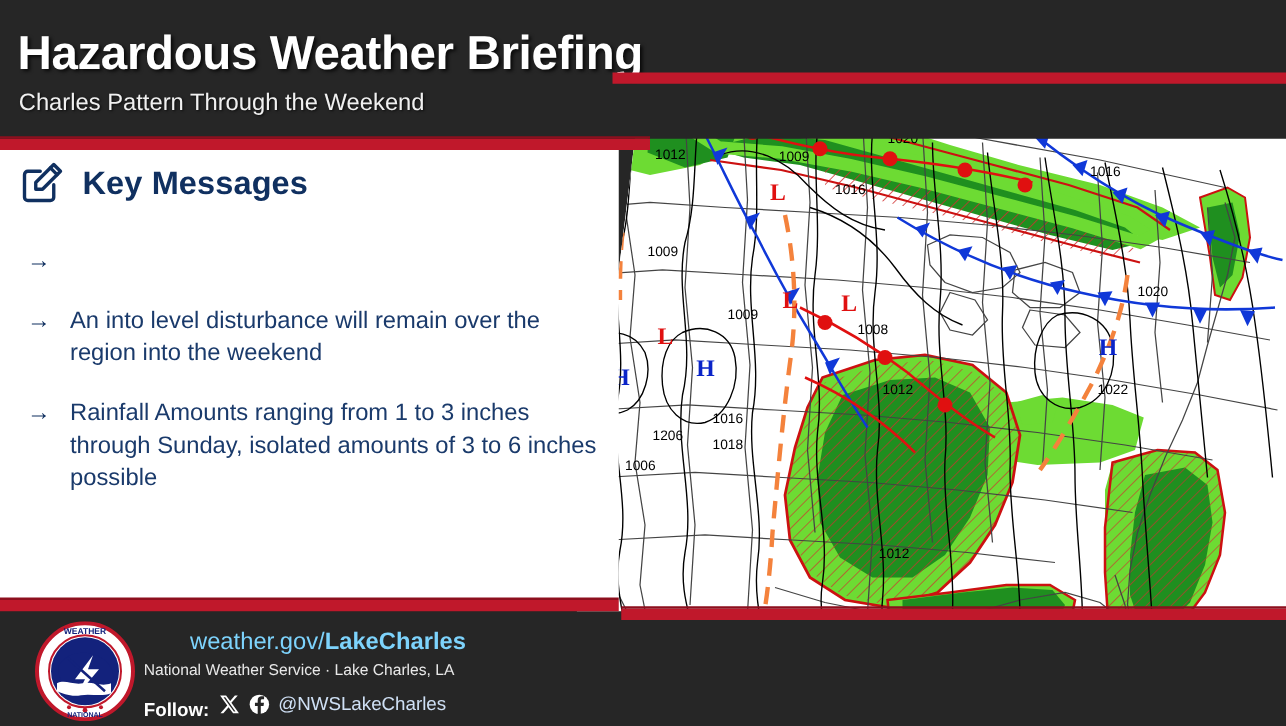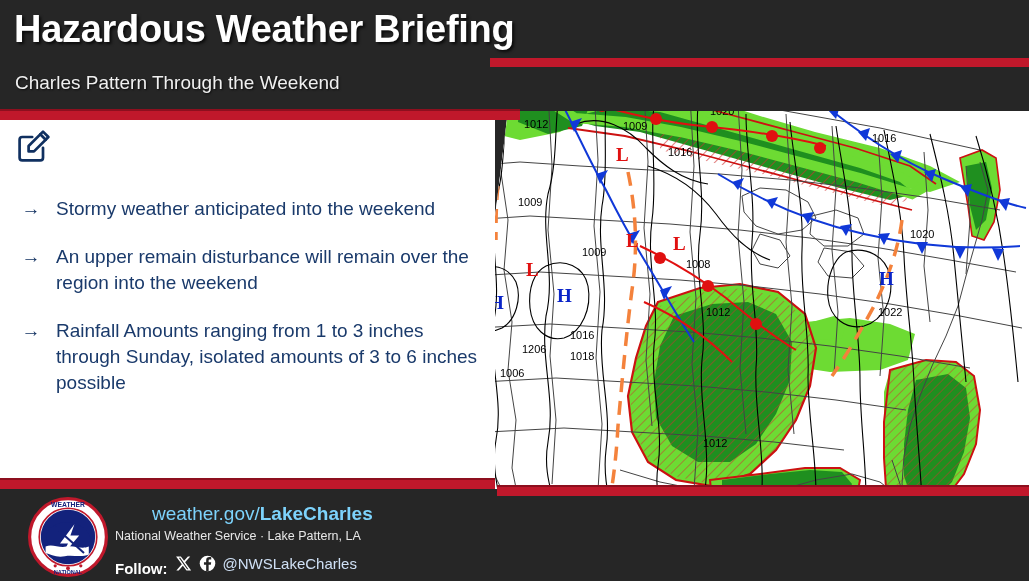--- a/index.html
+++ b/index.html
@@ -12,21 +12,21 @@
     background:#262626;
     overflow:hidden;
   }
 
   
   #header {
     position:absolute; left:0; top:0; width:1029px; height:111px;
     background:#262626; z-index:6;
   }
   #title {
-    position:absolute; left:14px; top:6px;
+    position:absolute; left:14px; top:20px;
     font-size:38px; font-weight:bold; color:#ffffff;
     letter-spacing:-0.3px; line-height:46px;
     text-shadow:2px 2px 3px rgba(0,0,0,.75);
     white-space:nowrap;
   }
   #subtitle {
     position:absolute; left:15px; top:72px;
     font-size:19px; color:#f0f0f0; font-weight:400;
     text-shadow:1px 1px 2px rgba(0,0,0,.7);
     white-space:nowrap;
@@ -378,31 +378,31 @@
 
   
   <div id="km-head">
     <span>
       <svg id="km-icon" viewBox="0 0 40 40" fill="none" stroke="#103060" stroke-width="3" stroke-linecap="round" stroke-linejoin="round">
         <path d="M30 22 V33 A3 3 0 0 1 27 36 H7 A3 3 0 0 1 4 33 V13 A3 3 0 0 1 7 10 H18"></path>
         <path d="M14 26 L14 20 L30 4 L36 10 L20 26 Z"></path>
         <path d="M27 7 L33 13"></path>
       </svg>
     </span>
+    <span id="km-title">Key Messages</span>
   </div>
 
   
   <div id="bullets">
     <div class="bullet">
       <span class="bullet-arrow">→</span>
-      <span class="bullet-text">Stormy weather anticipated into the weekend</span>
     </div>
     <div class="bullet">
       <span class="bullet-arrow">→</span>
-      <span class="bullet-text">An upper remain disturbance will remain over the region into the weekend</span>
+      <span class="bullet-text">An into level disturbance will remain over the region into the weekend</span>
     </div>
     <div class="bullet">
       <span class="bullet-arrow">→</span>
       <span class="bullet-text">Rainfall Amounts ranging from 1 to 3 inches through Sunday, isolated amounts of 3 to 6 inches possible</span>
     </div>
   </div>
 
   <div id="left-rule-bottom"></div>
 
   
@@ -431,21 +431,21 @@
         <circle cx="50" cy="89" r="2.4"></circle>
         <circle cx="66" cy="86" r="2"></circle>
       </g>
       <text x="50" y="13" font-size="8.5" fill="#13227c" font-family="Liberation Sans, sans-serif" font-weight="bold" text-anchor="middle">WEATHER</text>
       <text x="50" y="96" font-size="7" fill="#13227c" font-family="Liberation Sans, sans-serif" font-weight="bold" text-anchor="middle">NATIONAL</text>
     </svg>
   </span>
 
   <div id="brand">
     <div id="brand-url"><span>weather.gov/</span><b>LakeCharles</b></div>
-    <div id="brand-sub">National Weather Service · Lake Pattern, LA</div>
+    <div id="brand-sub">National Weather Service · Lake Charles, LA</div>
     <div id="follow-row">
       <span id="follow-label">Follow:</span>
       <span>
         <svg class="sm-icon" width="17" height="17" viewBox="0 0 24 24" fill="#ffffff">
           <path d="M18.2 2H21.5L14.3 10.2L22.8 22H16.2L11.1 15.3L5.2 22H1.9L9.6 13.2L1.5 2H8.3L12.9 8.2L18.2 2ZM17.1 20H18.9L7.3 3.9H5.4L17.1 20Z"></path>
         </svg>
       </span>
       <span>
         <svg class="sm-icon" width="17" height="17" viewBox="0 0 24 24">
           <circle cx="12" cy="12" r="11" fill="#ffffff"></circle>

